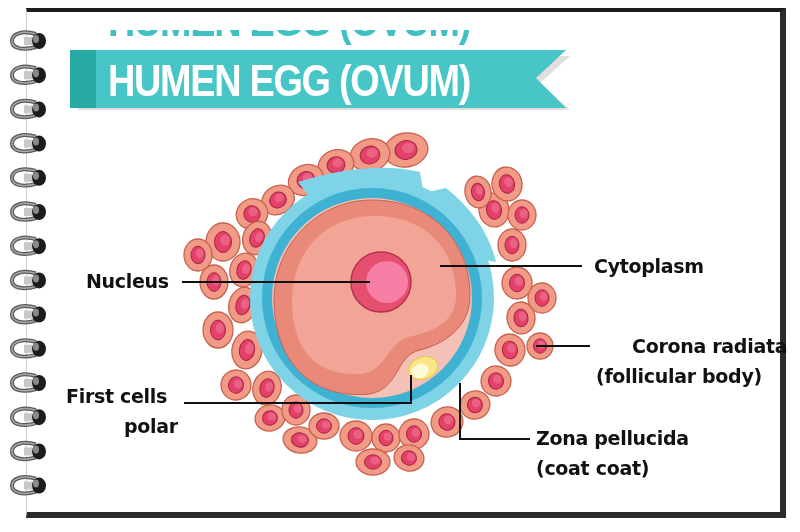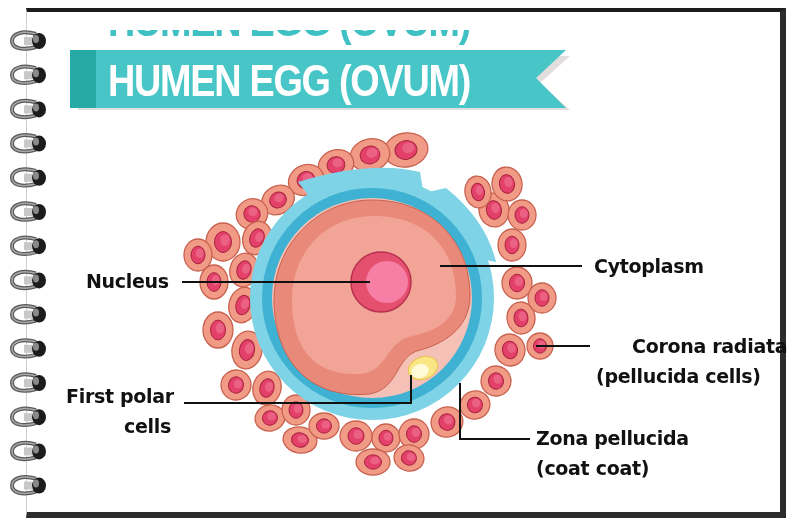--- a/index.html
+++ b/index.html
@@ -354,17 +354,17 @@
     <line x1="440" y1="266" x2="582" y2="266"></line>
     <line x1="536" y1="346" x2="590" y2="346"></line>
     <polyline points="184,403 411,403 411,375"></polyline>
     <polyline points="460,383 460,439 530,439"></polyline>
   </g>
 </svg>
 
 <div class="label" style="left:86px;top:269px;text-align:center;">Nucleus</div>
 <div class="label" style="left:594px;top:254px;text-align:center;">Cytoplasm</div>
 <div class="label" style="left:592px;top:334px;margin-left:40px;">Corona radiata</div>
-<div class="label" style="left:596px;top:364px;">(pellucida cells)</div>
-<div class="label" style="left:66px;top:384px;">First polar</div>
-<div class="label" style="left:124px;top:414px;">cells</div>
+<div class="label" style="left:596px;top:364px;">(follicular body)</div>
+<div class="label" style="left:66px;top:384px;">First cells</div>
+<div class="label" style="left:124px;top:414px;">polar</div>
 <div class="label" style="left:536px;top:426px;">Zona pellucida</div>
 <div class="label" style="left:536px;top:456px;">(coat coat)</div>
 
 </body></html>

